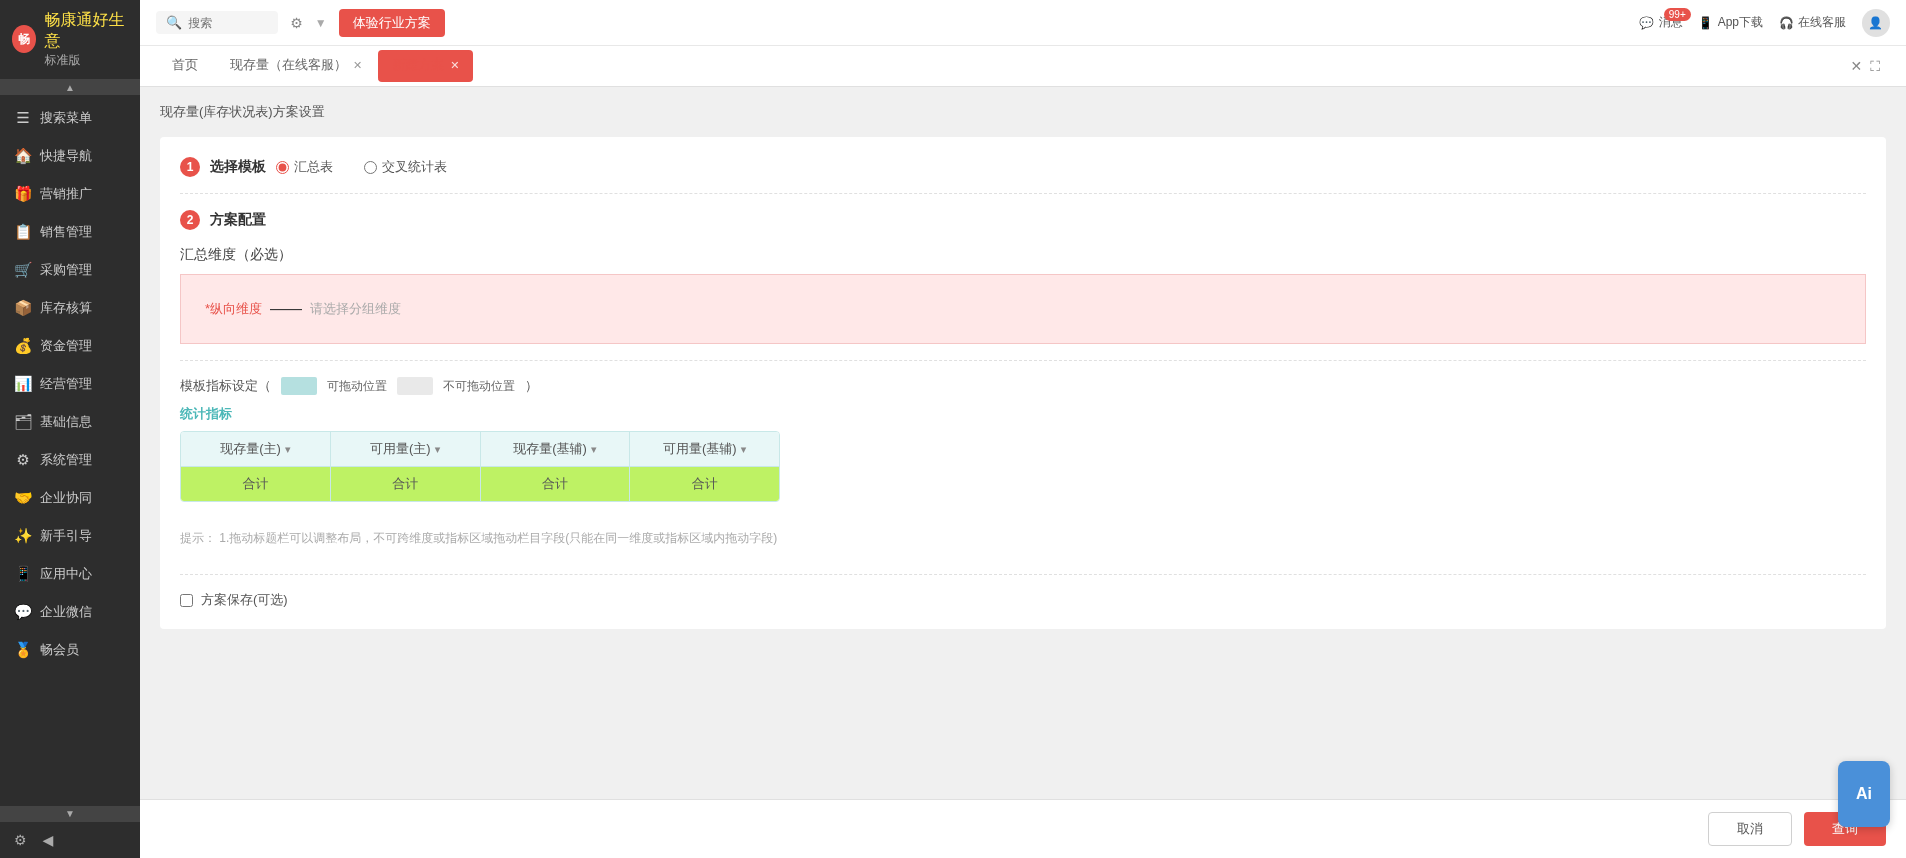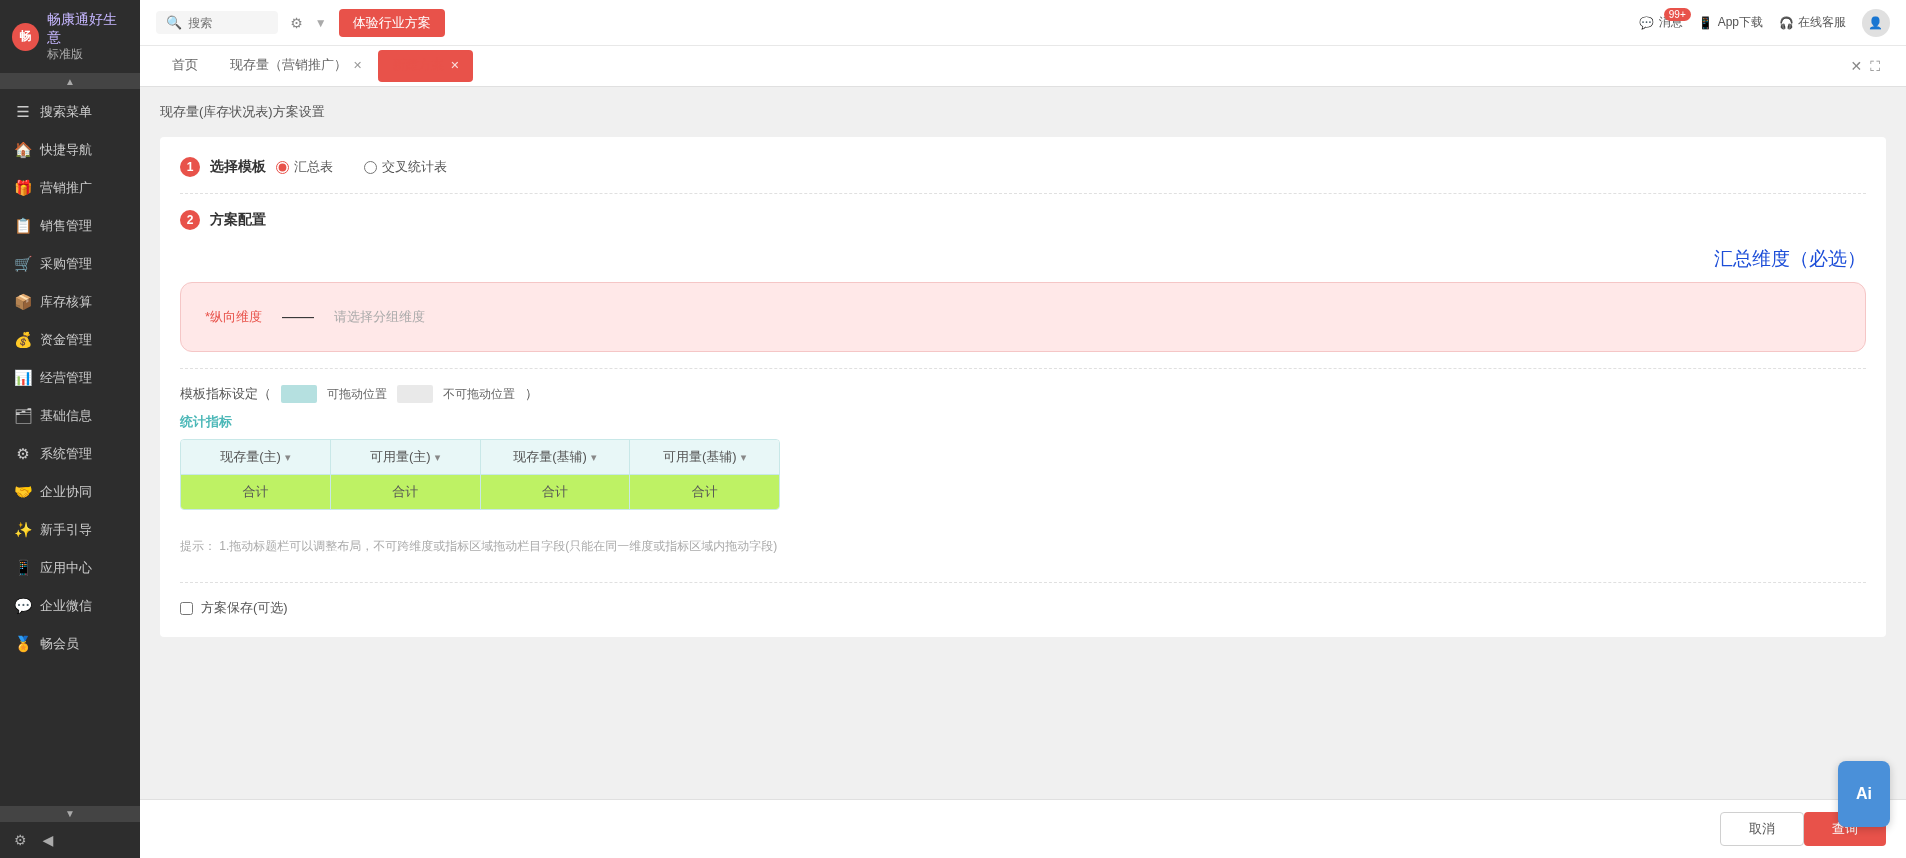--- a/index.html
+++ b/index.html
@@ -22,21 +22,21 @@
       gap: 8px;
       border-bottom: 1px solid #444;
     }
     .logo-icon {
       width: 28px; height: 28px;
       background: #e8524a;
       border-radius: 50%;
       display: flex; align-items: center; justify-content: center;
       color: white; font-size: 12px; font-weight: bold;
     }
-    .logo-text { font-size: 14px; color: #c4b5fd; line-height: 1.3; }
+    .logo-text { font-size: 16px; color: #fde047; line-height: 1.3; }
     .logo-badge { font-size: 12px; color: #aaa; }
     .sidebar-nav { flex: 1; overflow-y: auto; padding: 4px 0; }
     .sidebar-item {
       display: flex; align-items: center; gap: 8px;
       padding: 10px 14px;
       cursor: pointer; color: #ccc; font-size: 13px;
       transition: background 0.2s;
     }
     .sidebar-item .nav-icon { font-size: 15px; width: 18px; text-align: center; }
     .sidebar-footer {
@@ -122,25 +122,25 @@
     .step-title { font-size: 14px; font-weight: bold; color: #333; }
 
     
     .radio-group { display: flex; gap: 31px; align-items: center; }
     .radio-item { display: flex; align-items: center; gap: 5px; cursor: pointer; font-size: 13px; color: #555; }
     .radio-item input { accent-color: #e8524a; }
 
     .divider { border: none; border-top: 1px dashed #e0e0e0; margin: 16px 0; }
 
     
-    .dimension-label { font-size: 19px; color: #1d4ed8; margin-bottom: 10px; text-align: right; }
+    .dimension-label { font-size: 14px; color: #404040; margin-bottom: 10px; }
     .dimension-box {
       background: #ffe8e8; border: 1px solid #f5c6c6;
-      border-radius: 12px; padding: 24px 24px;
-      display: flex; align-items: center; gap: 12px;
+      border-radius: 0; padding: 24px 24px;
+      display: flex; align-items: center; 
       min-height: 70px;
     }
     .dimension-required { color: #e8524a; font-size: 13px; }
     .dimension-arrow { color: #333; font-size: 16px; margin: 0 8px; }
     .dimension-placeholder { color: #aaa; font-size: 13px; }
 
     
     .template-setting { display: flex; align-items: center; gap: 10px; font-size: 13px; color: #555; margin: 16px 0 10px; }
     .indicator-box {
       width: 36px; height: 18px; background: #b5e0e0; border-radius: 2px; display: inline-block;
@@ -173,21 +173,21 @@
     
     .tips { margin: 24px 0; color: #aaa; font-size: 12px; line-height: 2; }
 
     
     .save-section { display: flex; align-items: center; gap: 8px; font-size: 13px; color: #555; margin-top: 16px; }
     .save-section input { cursor: pointer; }
 
     
     .footer-bar {
       background: #fff; border-top: 1px solid #e0e0e0;
-      padding: 12px 20px; display: flex; justify-content: flex-end; 
+      padding: 12px 20px; display: flex; justify-content: flex-end; gap: 12px;
       flex-shrink: 0;
     }
     .btn-cancel {
       background: #fff; border: 1px solid #d0d0d0; color: #555;
       border-radius: 4px; padding: 7px 28px; cursor: pointer; font-size: 13px;
     }
     .btn-query {
       background: #e8524a; border: none; color: white;
       border-radius: 4px; padding: 7px 28px; cursor: pointer; font-size: 13px;
     }
@@ -312,21 +312,21 @@
         <div style="width:28px;height:28px;background:#e0e0e0;border-radius:50%;display:flex;align-items:center;justify-content:center;font-size:12px;color:#999;">👤</div>
       </div>
     </div>
   </div>
 
   <div class="tabs">
     <div class="tab">
       <span>首页</span>
     </div>
     <div class="tab">
-      <span>现存量（营销推广）</span>
+      <span>现存量（在线客服）</span>
       <span class="tab-close">✕</span>
     </div>
     <div class="tab active tab-new">
       <span>新建方案</span>
       <span class="tab-close" style="color:rgba(255,255,255,0.8);">✕</span>
     </div>
     <div class="window-controls">
       <button class="win-btn">✕</button>
       <button class="win-btn">⛶</button>
     </div>

